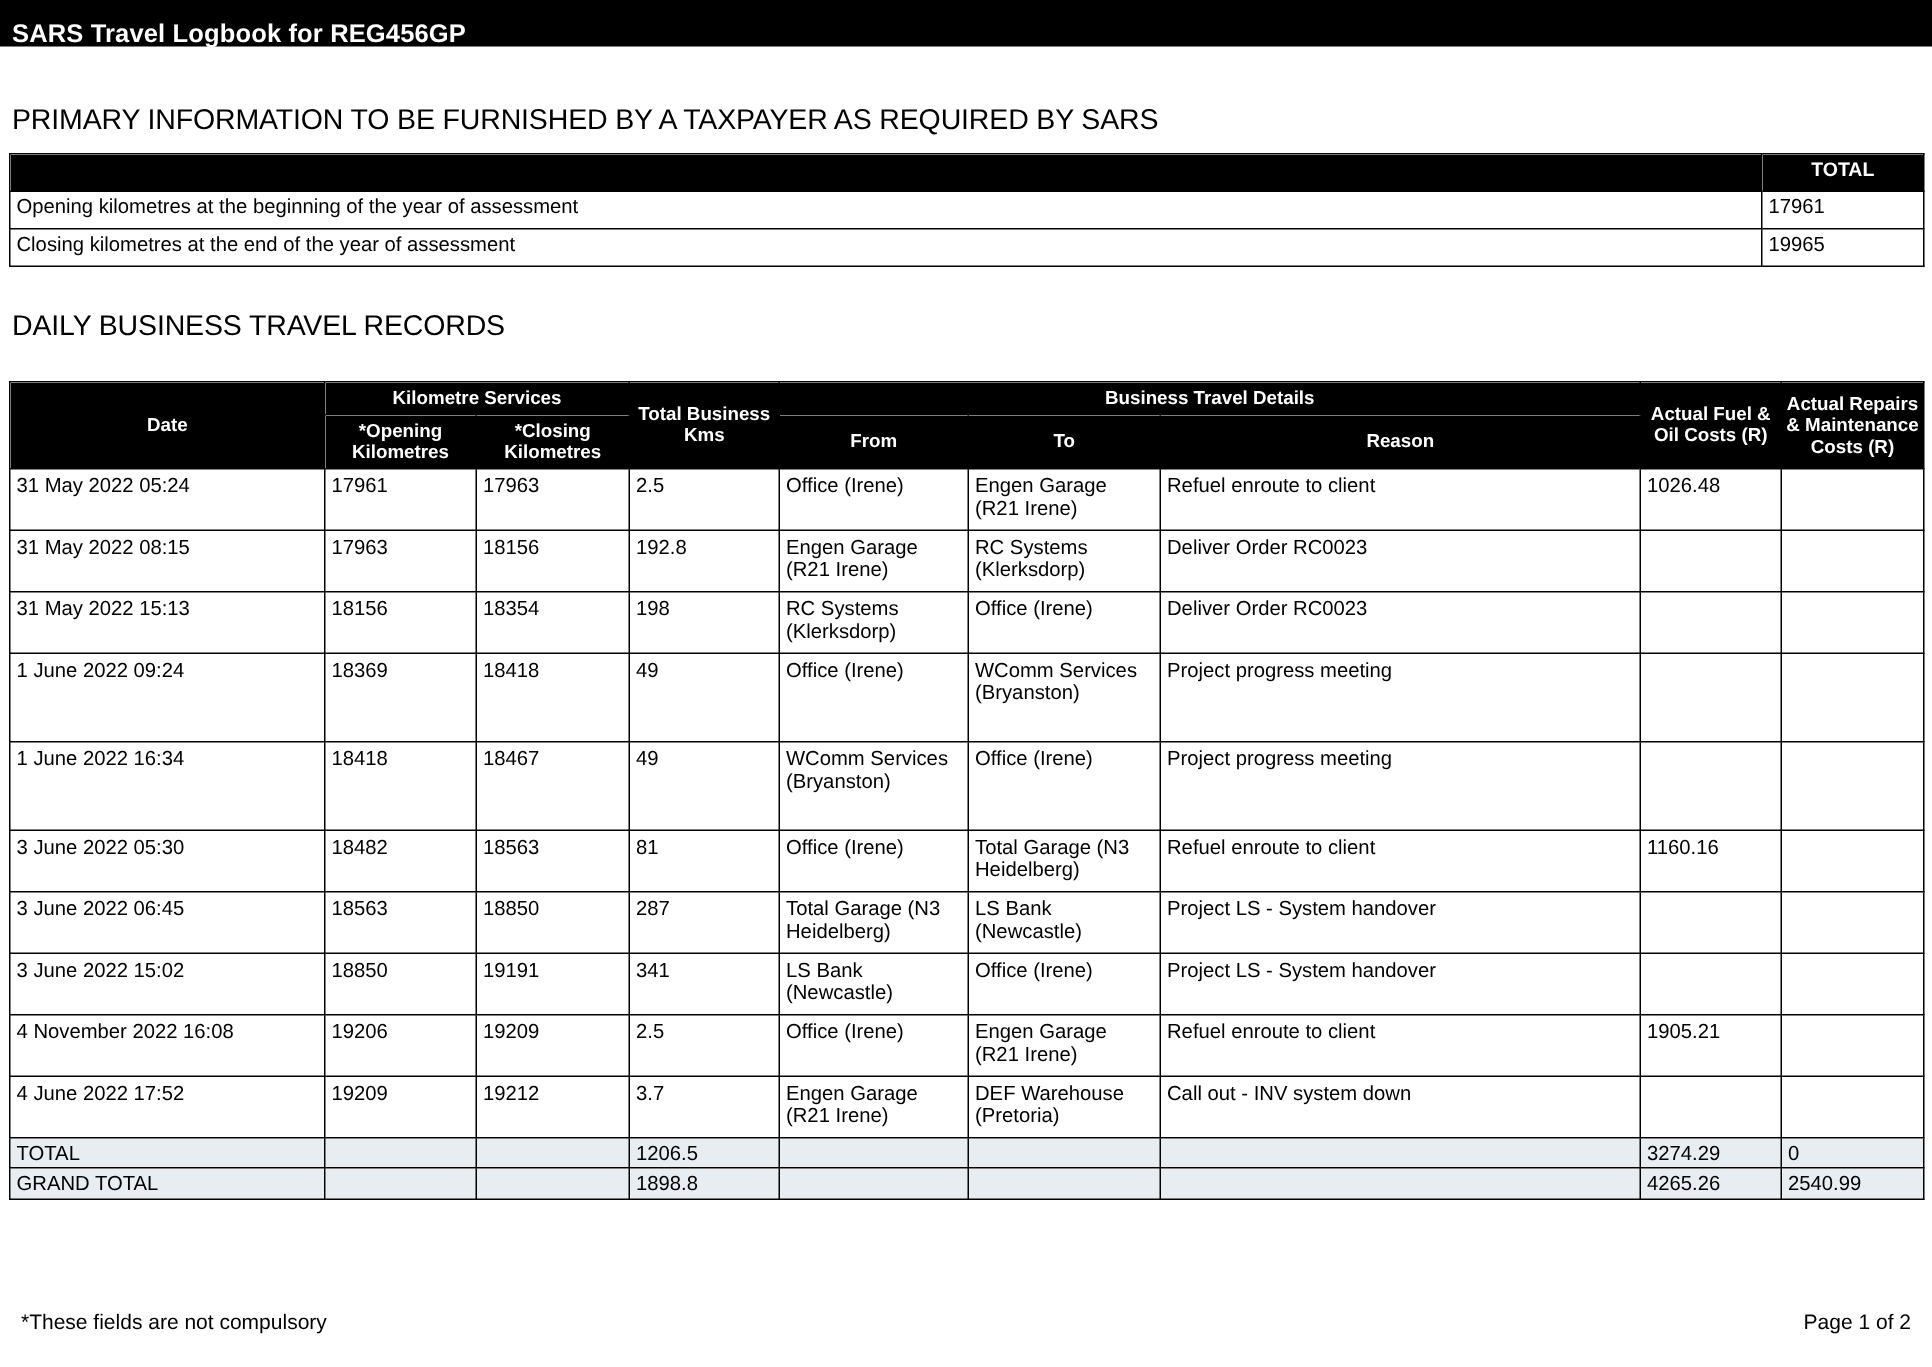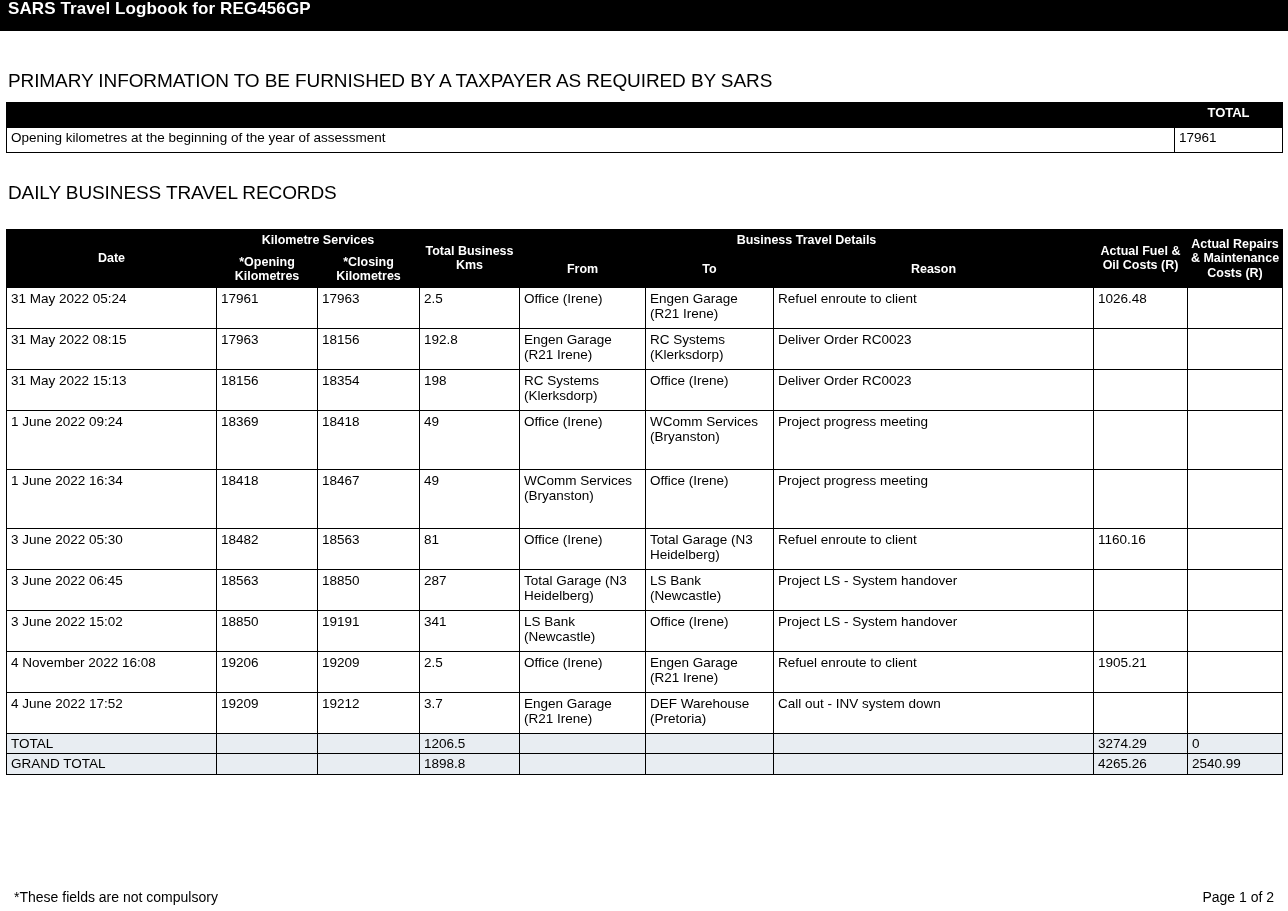--- a/index.html
+++ b/index.html
@@ -14,21 +14,21 @@
     color: #000000;
     overflow: hidden;
     position: relative;
   }
 
   
   .title-banner {
     height: 31px;
     background: #000000;
     display: flex;
-    align-items: flex-start;
+    align-items: flex-end;
     padding: 0 0 0 8px;
     box-sizing: border-box;
   }
   .title-banner .title-text {
     color: #ffffff;
     font-size: 17px;
     font-weight: bold;
     letter-spacing: 0.1px;
     line-height: 1;
   }
@@ -105,21 +105,21 @@
     background: #e8edf2;
     height: 15px;
     padding-top: 2px;
     padding-bottom: 2px;
   }
 
   
   .footer {
     position: absolute;
     left: 0;
-    bottom: 6px;
+    bottom: 22px;
     width: 1288px;
     display: flex;
     justify-content: space-between;
     padding: 0 14px 0 14px;
     box-sizing: border-box;
     font-size: 14px;
   }
 </style>
 </head>
 <body>
@@ -140,20 +140,24 @@
     <thead>
       <tr>
         <td></td>
         <td class="total-head">TOTAL</td>
       </tr>
     </thead>
     <tbody>
       <tr>
         <td>Opening kilometres at the beginning of the year of assessment</td>
         <td>17961</td>
+      </tr>
+      <tr>
+        <td>Closing kilometres at the end of the year of assessment</td>
+        <td>19965</td>
       </tr>
     </tbody>
   </table>
 
   <h2 class="section-heading daily">DAILY BUSINESS TRAVEL RECORDS</h2>
 
   <table class="daily-table">
     <colgroup>
       <col style="width:210px">
       <col style="width:101px">

